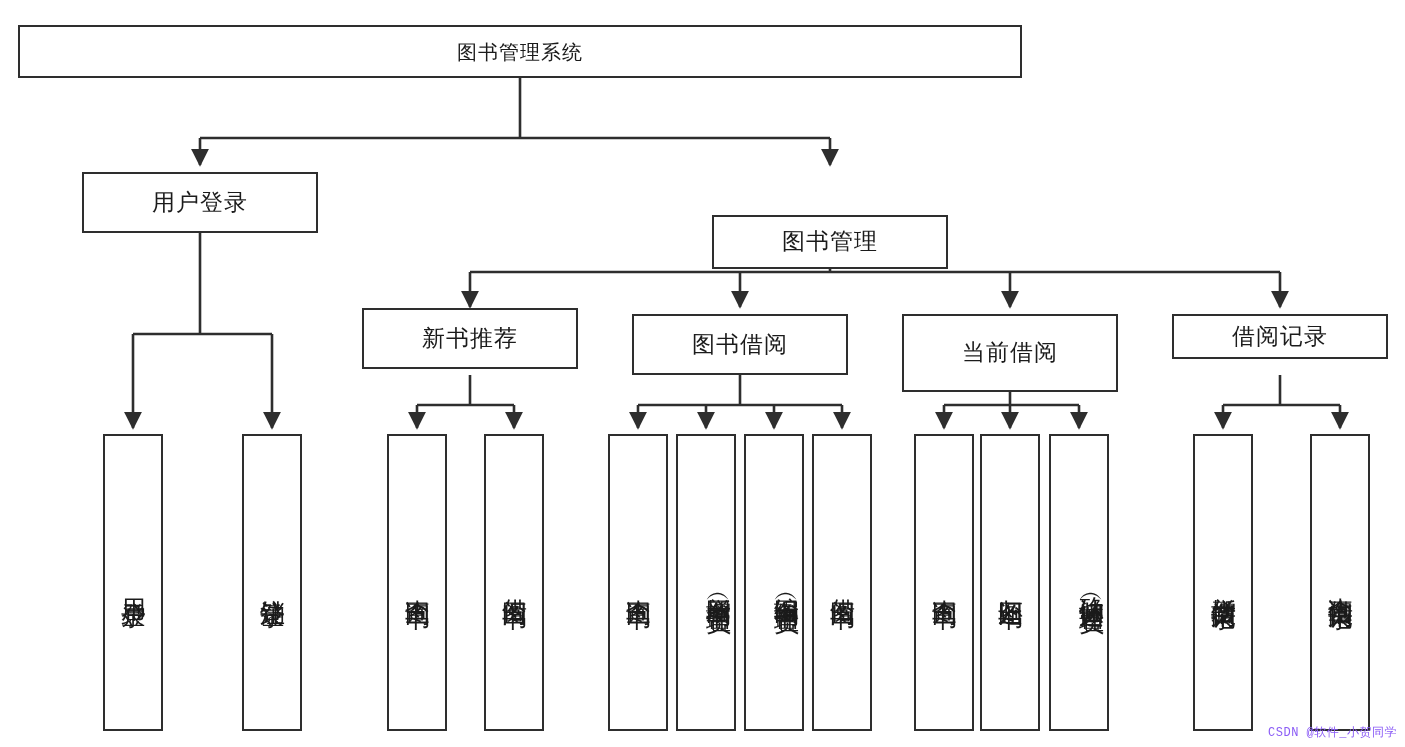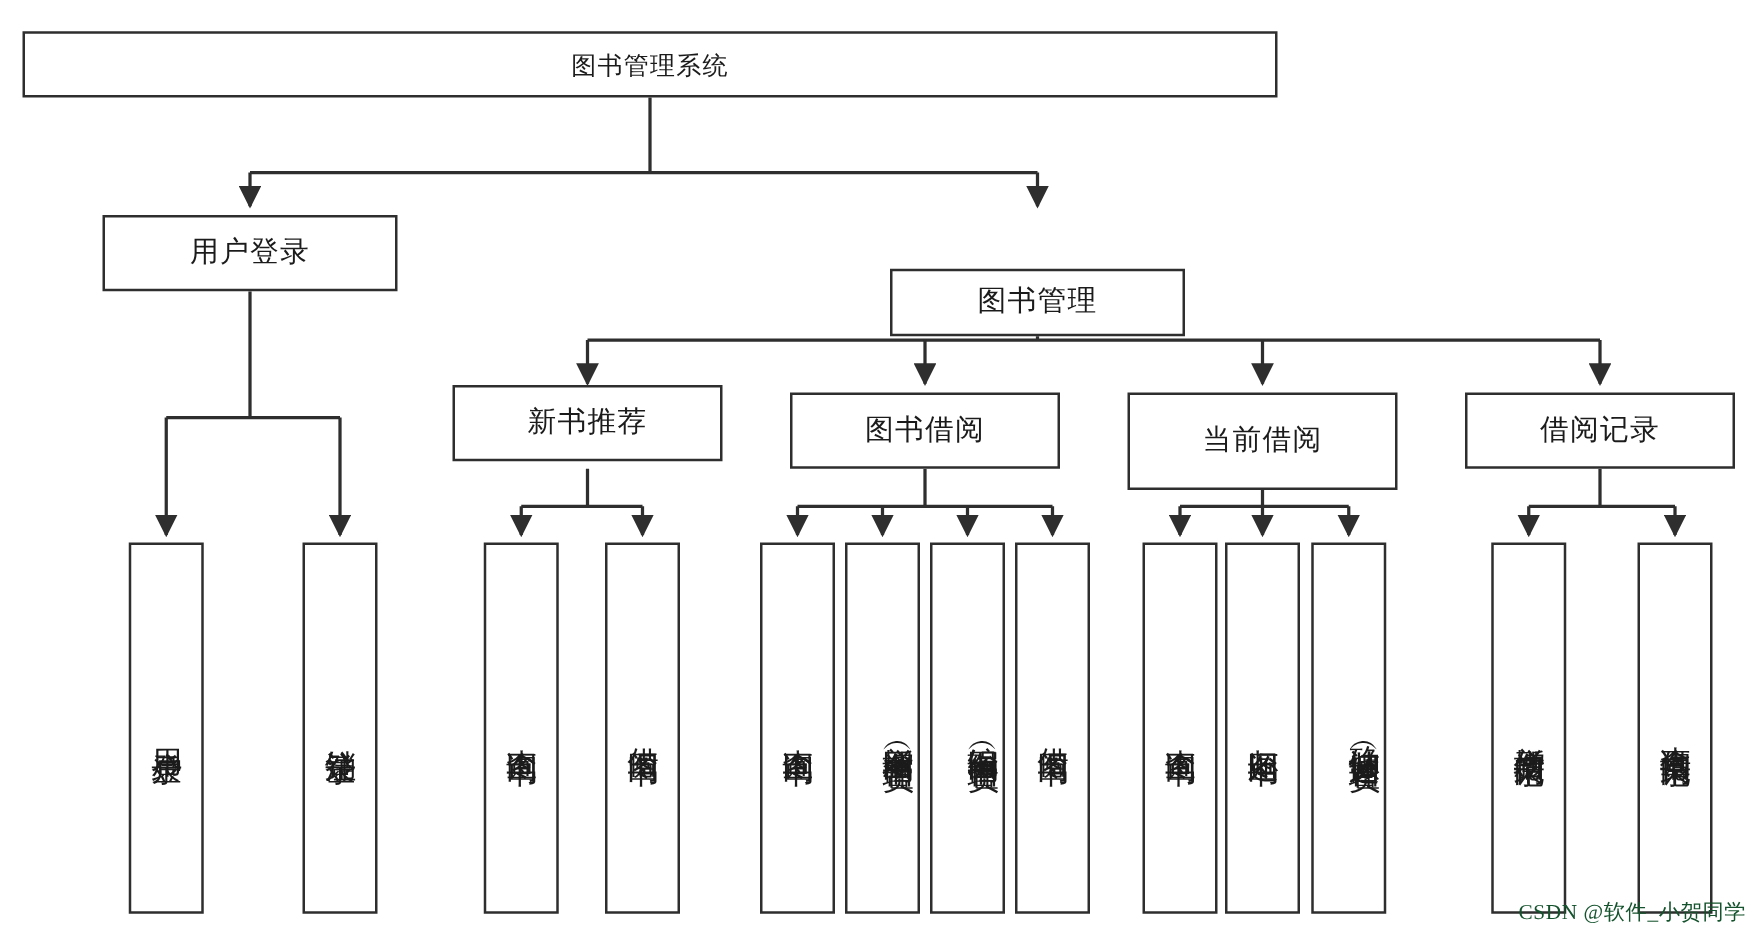--- a/index.html
+++ b/index.html
@@ -54,25 +54,25 @@
     padding-top: 0;
   }
   #root-node {
     font-size: 20px;
     margin-top: 12px;
   }
   #watermark {
     position: absolute;
     right: 8px;
     bottom: 6px;
-    font-size: 17px;
-    color: #14532d;
+    font-size: 12px;
+    color: #8b5cf6;
     letter-spacing: 0.5px;
     white-space: nowrap;
-    font-family: Liberation Serif, serif;
+    font-family: Liberation Mono, monospace;
   }
 </style>
 </head>
 <body>
 
 <div id="canvas">
 
   <svg id="edges" viewBox="0 0 1405 747">
     <defs>
       <marker id="arrow" viewBox="0 0 10 10" refX="9" refY="5" markerWidth="7" markerHeight="7" orient="auto-start-reverse">
@@ -136,21 +136,21 @@
 
   <div class="node horiz" style="left:362px; top:308px; width:216px; height:61px;">
     <span>新书推荐</span>
   </div>
   <div class="node horiz" style="left:632px; top:314px; width:216px; height:61px;text-align:center;">
     <span>图书借阅</span>
   </div>
   <div class="node horiz" style="left:902px; top:314px; width:216px; height:78px;">
     <span>当前借阅</span>
   </div>
-  <div class="node horiz" style="left:1172px; top:314px; width:216px; height:61px;">
+  <div class="node horiz" style="left:1172px; top:314px; width:216px; height:45px;">
     <span>借阅记录</span>
   </div>
 
   <div class="node vert mid" style="left:103px; top:434px; width:60px; height:297px;">
     <span>用户登录</span>
   </div>
   <div class="node vert mid" style="left:242px; top:434px; width:60px; height:297px;">
     <span>注销登录</span>
   </div>
 

